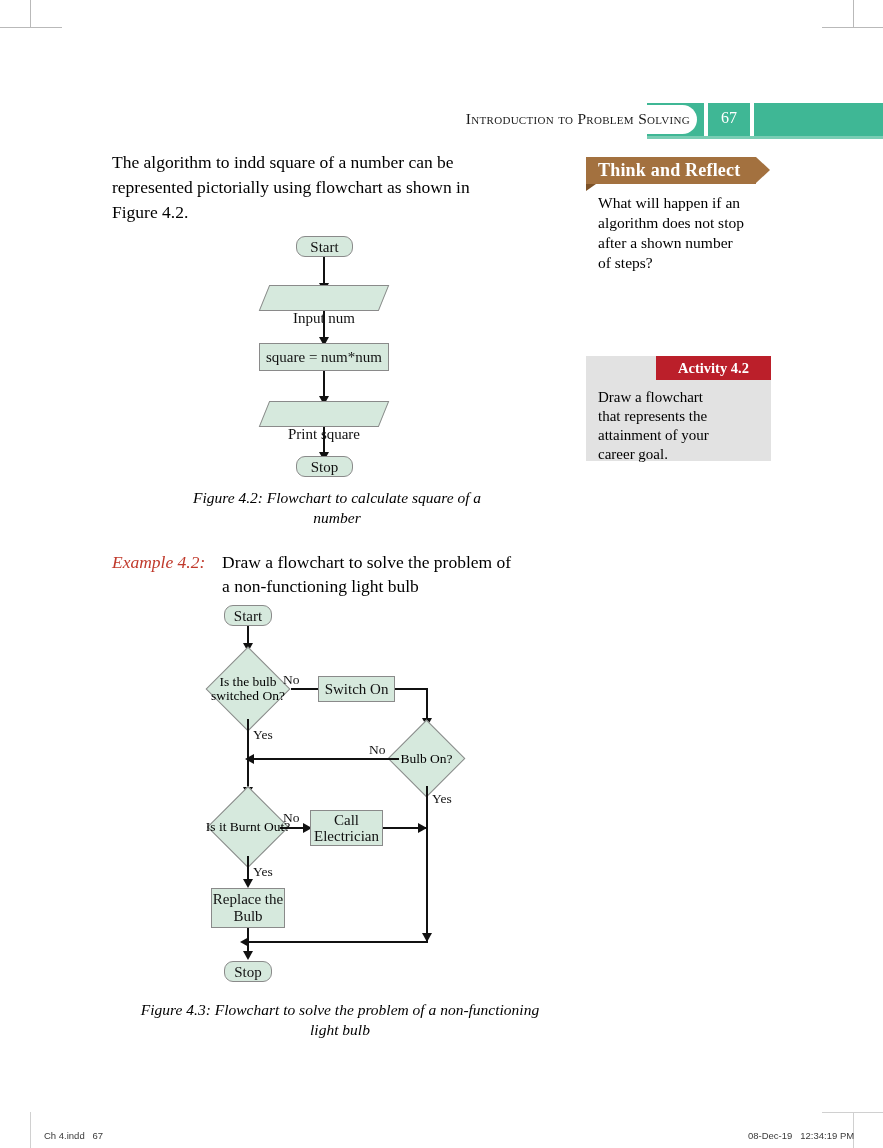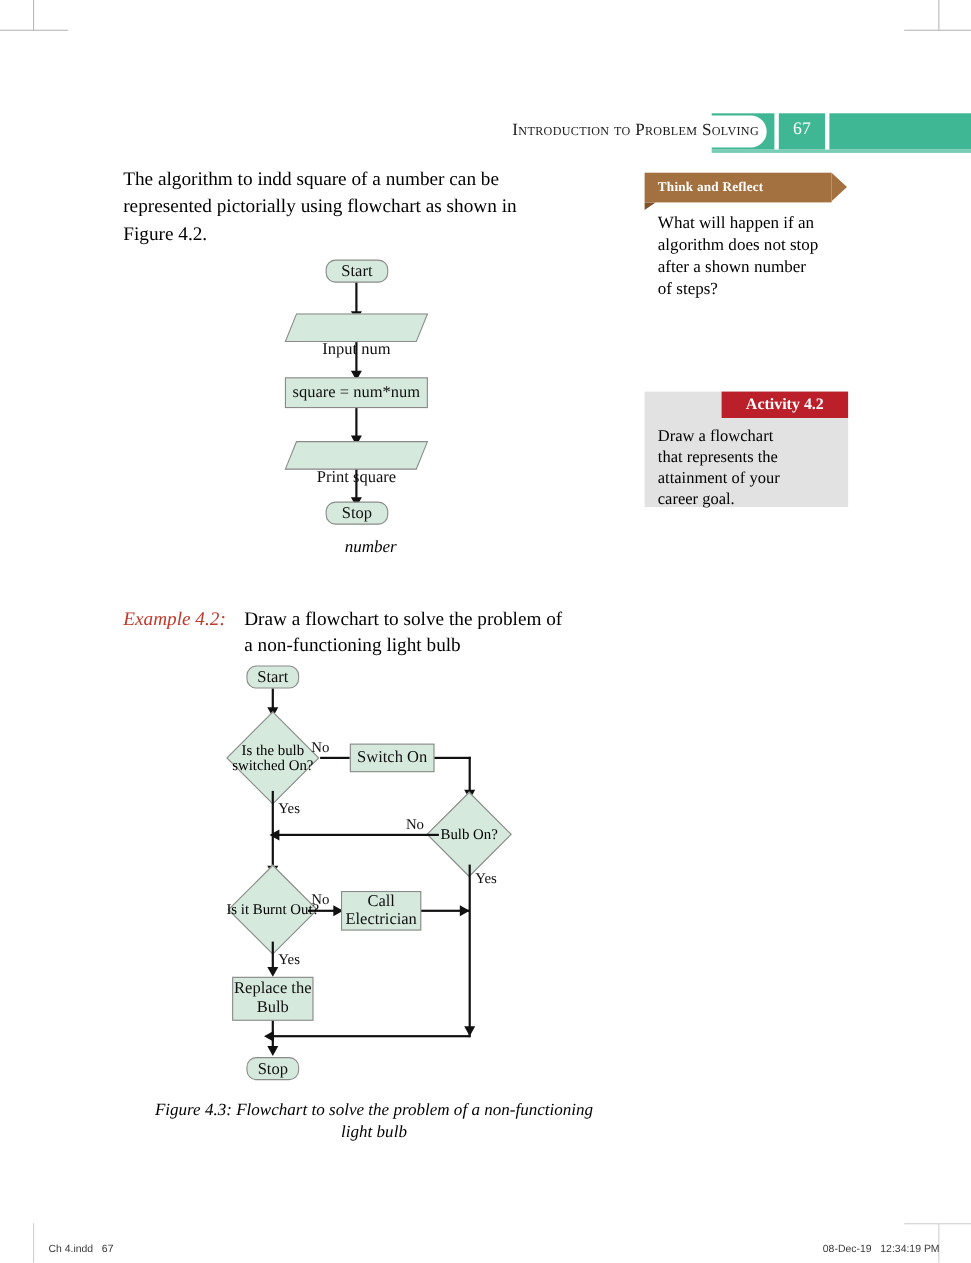--- a/index.html
+++ b/index.html
@@ -77,21 +77,21 @@
   .body-para .lastline { text-align: left; }
 
   
   .tr-wrap { position: absolute; left: 586px; top: 157px; width: 190px; }
   .tr-ribbon {
     position: relative;
     width: 170px; height: 27px;
     background: #a3713f;
     color: #fff;
     font-weight: bold;
-    font-size: 12px;
+    font-size: 18px;
     line-height: 27px;
     padding-left: 12px;
     box-sizing: border-box;
     letter-spacing: 0.2px;
   }
   .tr-point {
     position: absolute; left: 170px; top: 0;
     width: 0; height: 0;
     border-top: 13.5px solid transparent;
     border-bottom: 13.5px solid transparent;
@@ -328,20 +328,21 @@
   </div>
   <div class="edge v" style="left:323px;top:427px;height:28px;"></div>
   <div class="arrow-d" style="left:319px;top:452px;"></div>
 
   <div class="node term" style="left:296px;top:456px;width:57px;height:21px;">
     <span>Stop</span>
   </div>
 </div>
 
 <div class="caption" style="left:167px;top:488px;width:340px;">
+  <div>Figure 4.2: Flowchart to calculate square of a</div>
   <div>number</div>
 </div>
 
 <div class="example-row">
   <span class="example-tag">Example 4.2:</span>
   <div class="example-body">
     <div>Draw a flowchart to solve the problem of</div>
     <div>a non-functioning light bulb</div>
   </div>
 </div>

